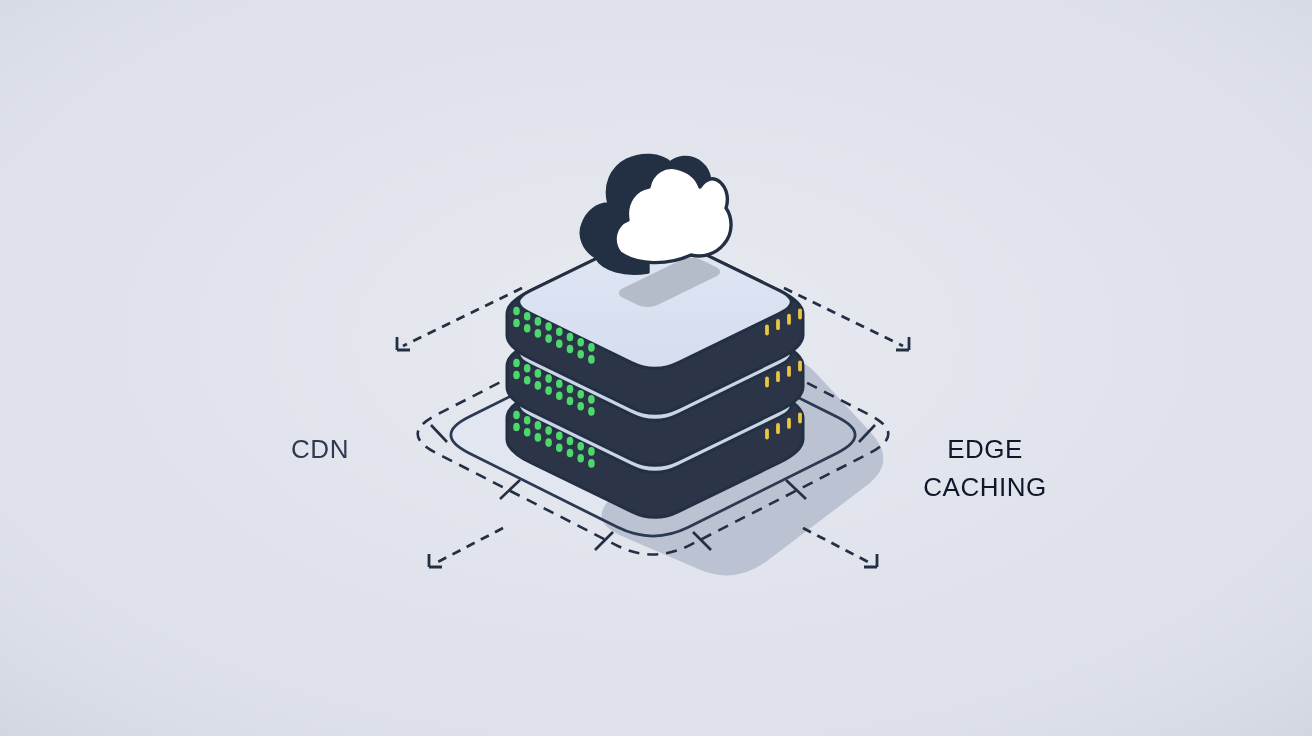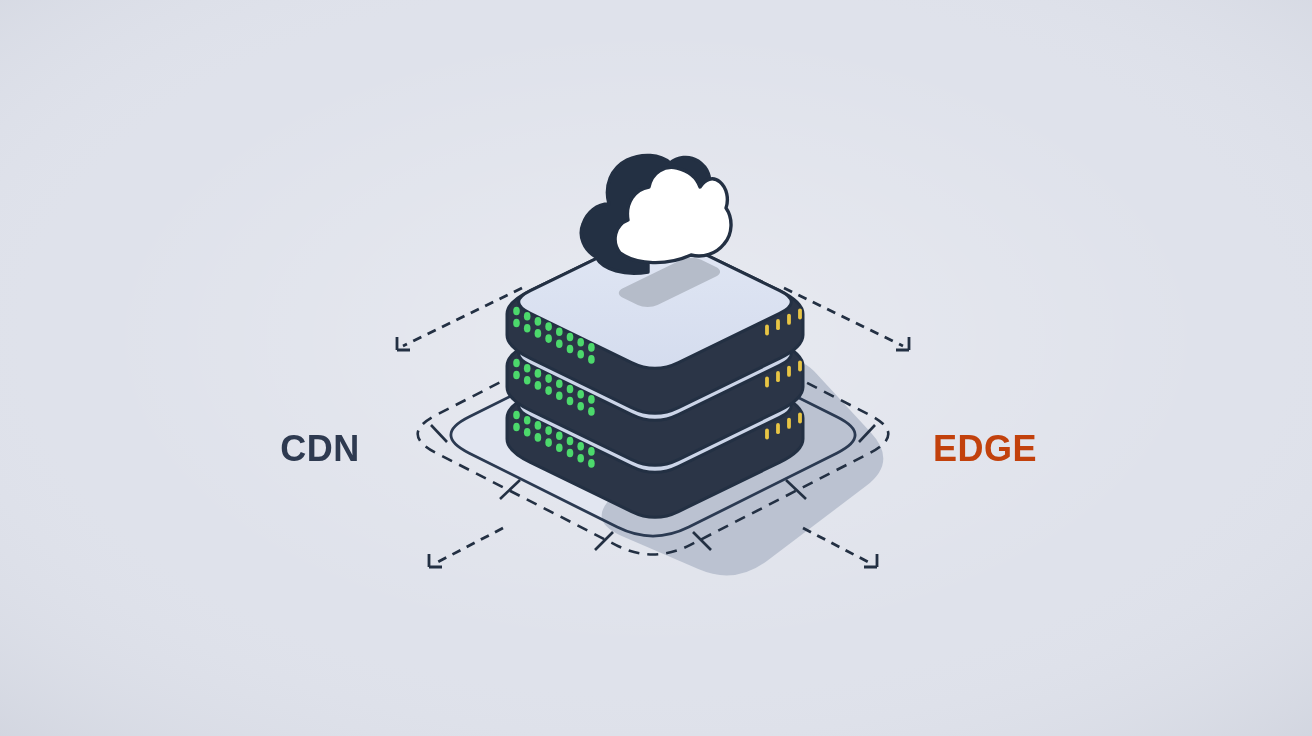--- a/index.html
+++ b/index.html
@@ -5,21 +5,21 @@
   html,body{margin:0;padding:0;}
   body{
     width:1312px;height:736px;overflow:hidden;position:relative;
     font-family:"Liberation Sans", sans-serif;
     background:#dfe2eb;
   }
   #stage{position:absolute;inset:0;}
   svg{position:absolute;top:0;left:0;display:block;}
   .label{
     position:absolute;width:220px;text-align:center;
-    font-weight:700;font-size:36px;line-height:38px;letter-spacing:0.5px;
+    font-weight:400;font-size:26px;line-height:38px;letter-spacing:0.5px;
     color:#2e3a50;user-select:none;
   }
   #label-left{left:210px;top:430px;}
   #label-right{left:875px;top:430px;}
 </style>
 </head>
 <body>
 
 <div id="stage">
 
@@ -156,17 +156,18 @@
 
   <g stroke-width="3.4" stroke-linejoin="round" stroke="#233043">
     <path d="M 648,272 C 625,276 603,270 596,257 C 584,250 578,236 583,224 C 587,212 597,204 609,204 C 604,186 611,168 627,160 C 642,153 660,154 670,163 C 677,157 689,155 698,161 C 708,168 712,178 708,187 C 700,198 688,206 676,214 C 660,226 650,244 648,258 Z" fill="#233043"></path>
     <path d="M 620,253 C 611,241 615,225 628,220 C 625,203 635,189 649,187 C 652,172 665,165 677,168 C 689,171 697,178 700,187 C 705,179 713,176 720,182 C 727,188 729,199 726,208 C 733,218 733,234 724,244 C 716,254 703,258 691,255 C 667,266 637,265 620,253 Z" fill="#ffffff"></path>
   </g>
 </svg>
 
 <div class="label" id="label-left" style="color: rgb(46, 58, 80);">
   <div>CDN</div>
 </div>
-<div class="label" id="label-right" style="color: #c2410c;">
+<div class="label" id="label-right" style="color: #0f172a;">
   <div>EDGE</div>
+  <div>CACHING</div>
 </div>
 
 </div>
 
 </body></html>

